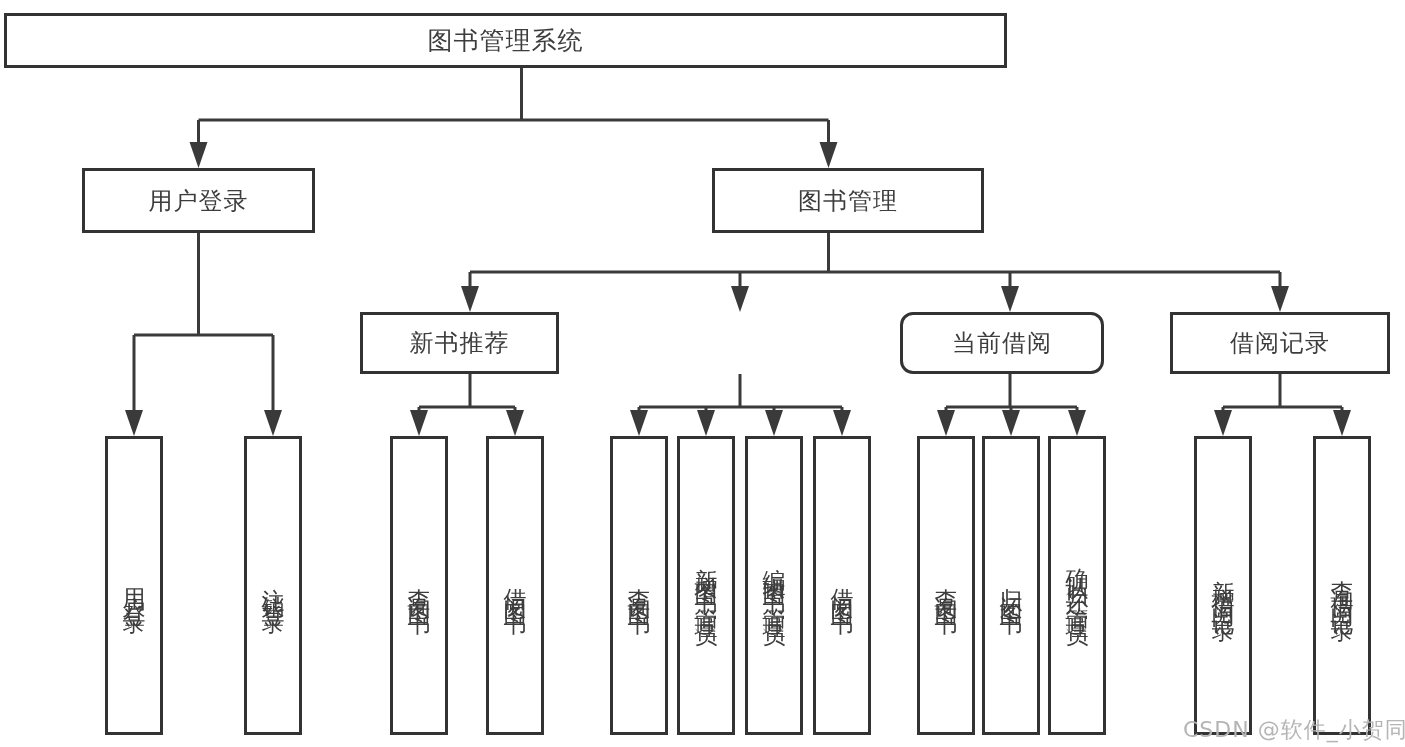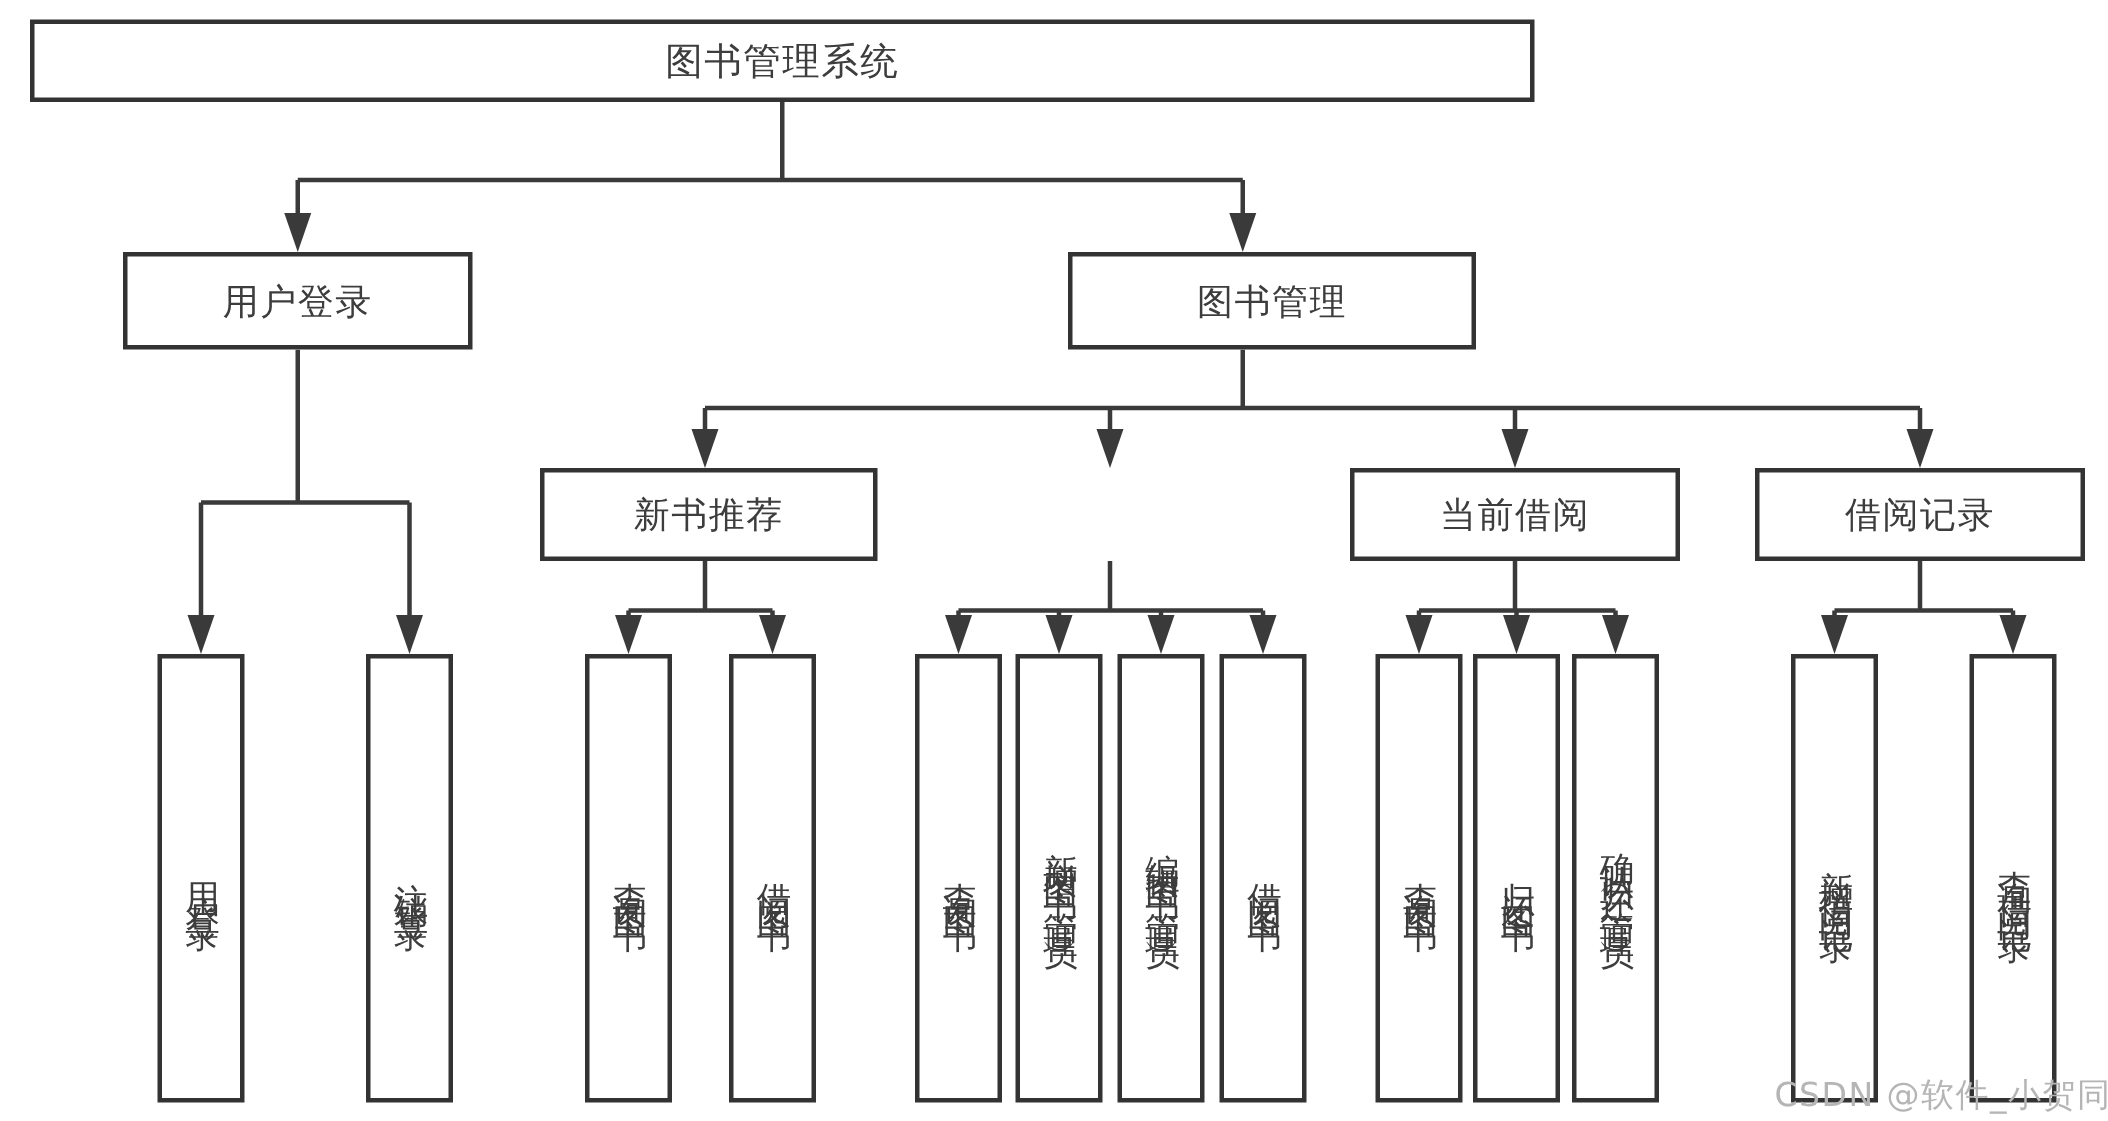--- a/index.html
+++ b/index.html
@@ -105,35 +105,35 @@
 
       <polygon points="937,410 955,410 946,436"></polygon>
       <polygon points="1002,410 1020,410 1011,436"></polygon>
       <polygon points="1068,410 1086,410 1077,436"></polygon>
 
       <polygon points="1214,410 1232,410 1223,436"></polygon>
       <polygon points="1333,410 1351,410 1342,436"></polygon>
     </g>
   </svg>
 
-  <div class="node h-node root-node" style="left:20px; top:13px; width:1003px; height:55px;text-align:center;">
+  <div class="node h-node root-node" style="left:4px; top:13px; width:1003px; height:55px;text-align:center;">
     <span>图书管理系统</span>
   </div>
 
   <div class="node h-node" style="left:82px; top:168px; width:233px; height:65px;">
     <span>用户登录</span>
   </div>
   <div class="node h-node" style="left:712px; top:168px; width:272px; height:65px;">
     <span>图书管理</span>
   </div>
 
-  <div class="node h-node" style="left:360px; top:312px; width:225px; height:62px;">
+  <div class="node h-node" style="left:360px; top:312px; width:199px; height:62px;">
     <span>新书推荐</span>
   </div>
-  <div class="node h-node" style="left:900px; top:312px; width:220px; height:62px;">
+  <div class="node h-node" style="left:900px; top:312px; width:204px; height:62px;border-radius:13px;">
     <span>当前借阅</span>
   </div>
   <div class="node h-node" style="left:1170px; top:312px; width:220px; height:62px;">
     <span>借阅记录</span>
   </div>
 
   <div class="node leaf" style="left:105px;">
     <span class="v-label">用户登录</span>
   </div>
   <div class="node leaf" style="left:244px;">

